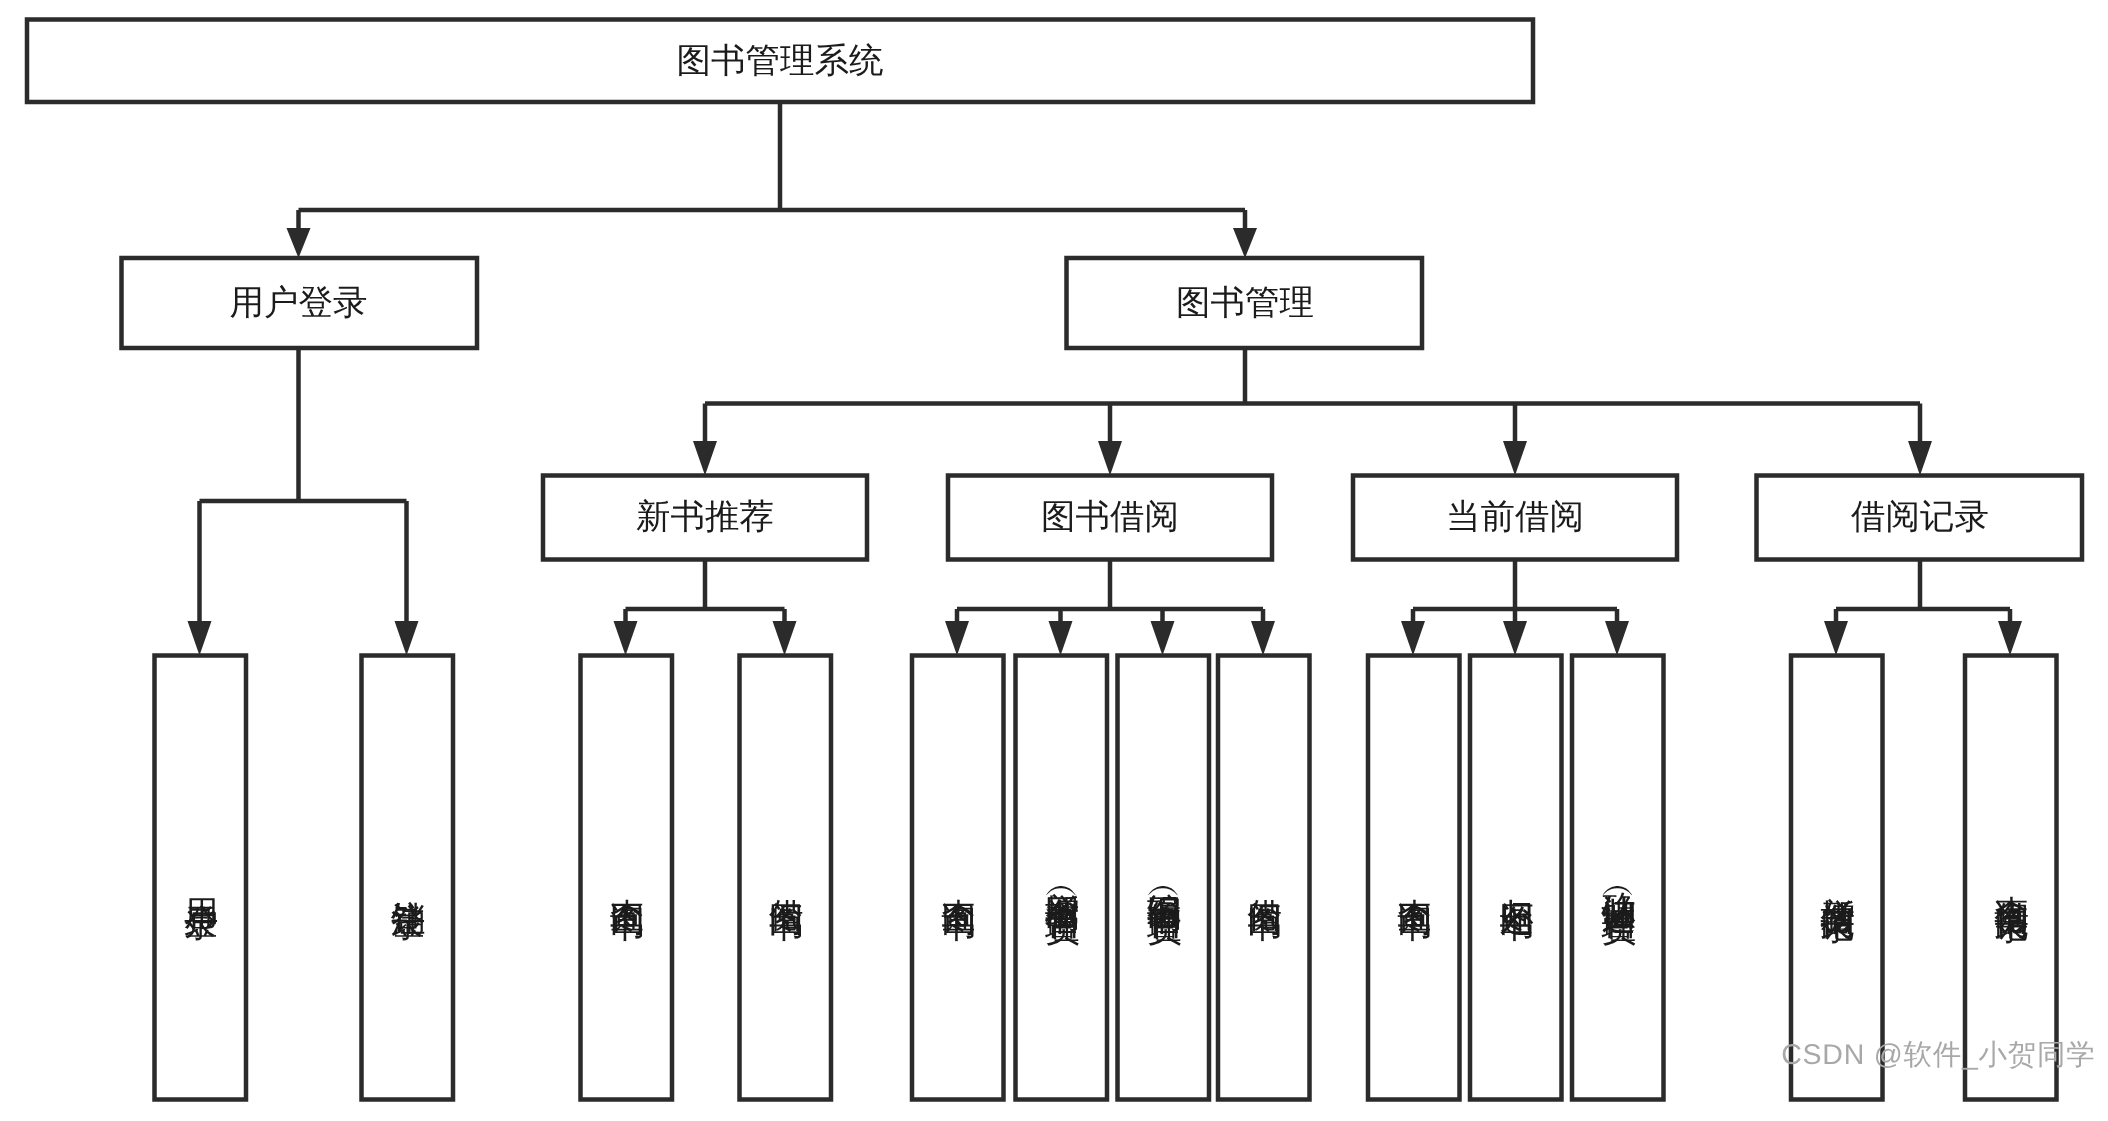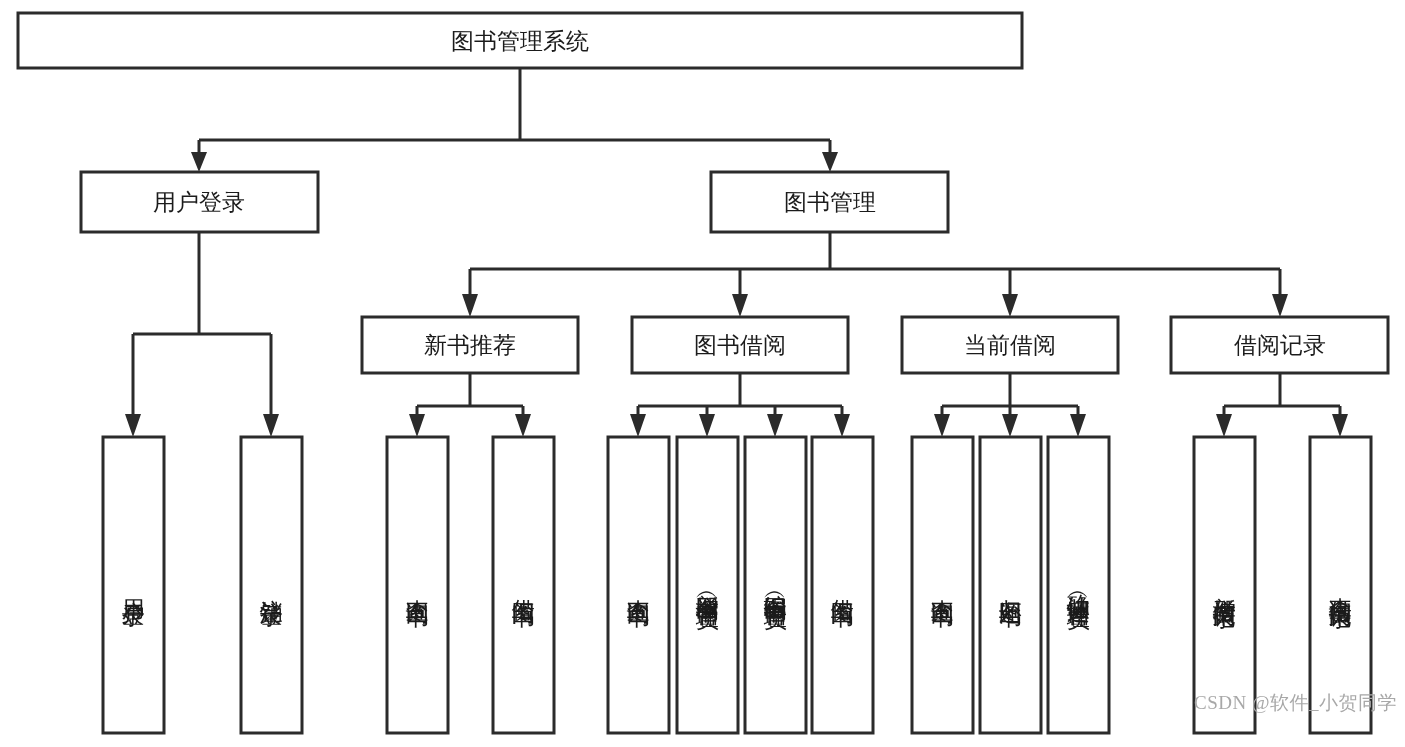--- a/index.html
+++ b/index.html
@@ -63,21 +63,21 @@
     align-items: center;
     justify-content: center;
     white-space: nowrap;
     pointer-events: none;
     user-select: none;
   }
   .watermark {
     position: absolute;
     right: 8px;
     bottom: 4px;
-    font-family: Liberation Serif, serif;
+    font-family: Liberation Sans, sans-serif;
     font-size: 19px;
     color: #a8a8a8;
     letter-spacing: 0.5px;
     white-space: nowrap;
   }
 </style>
 </head>
 <body>
 
 <div id="diagram-root">

